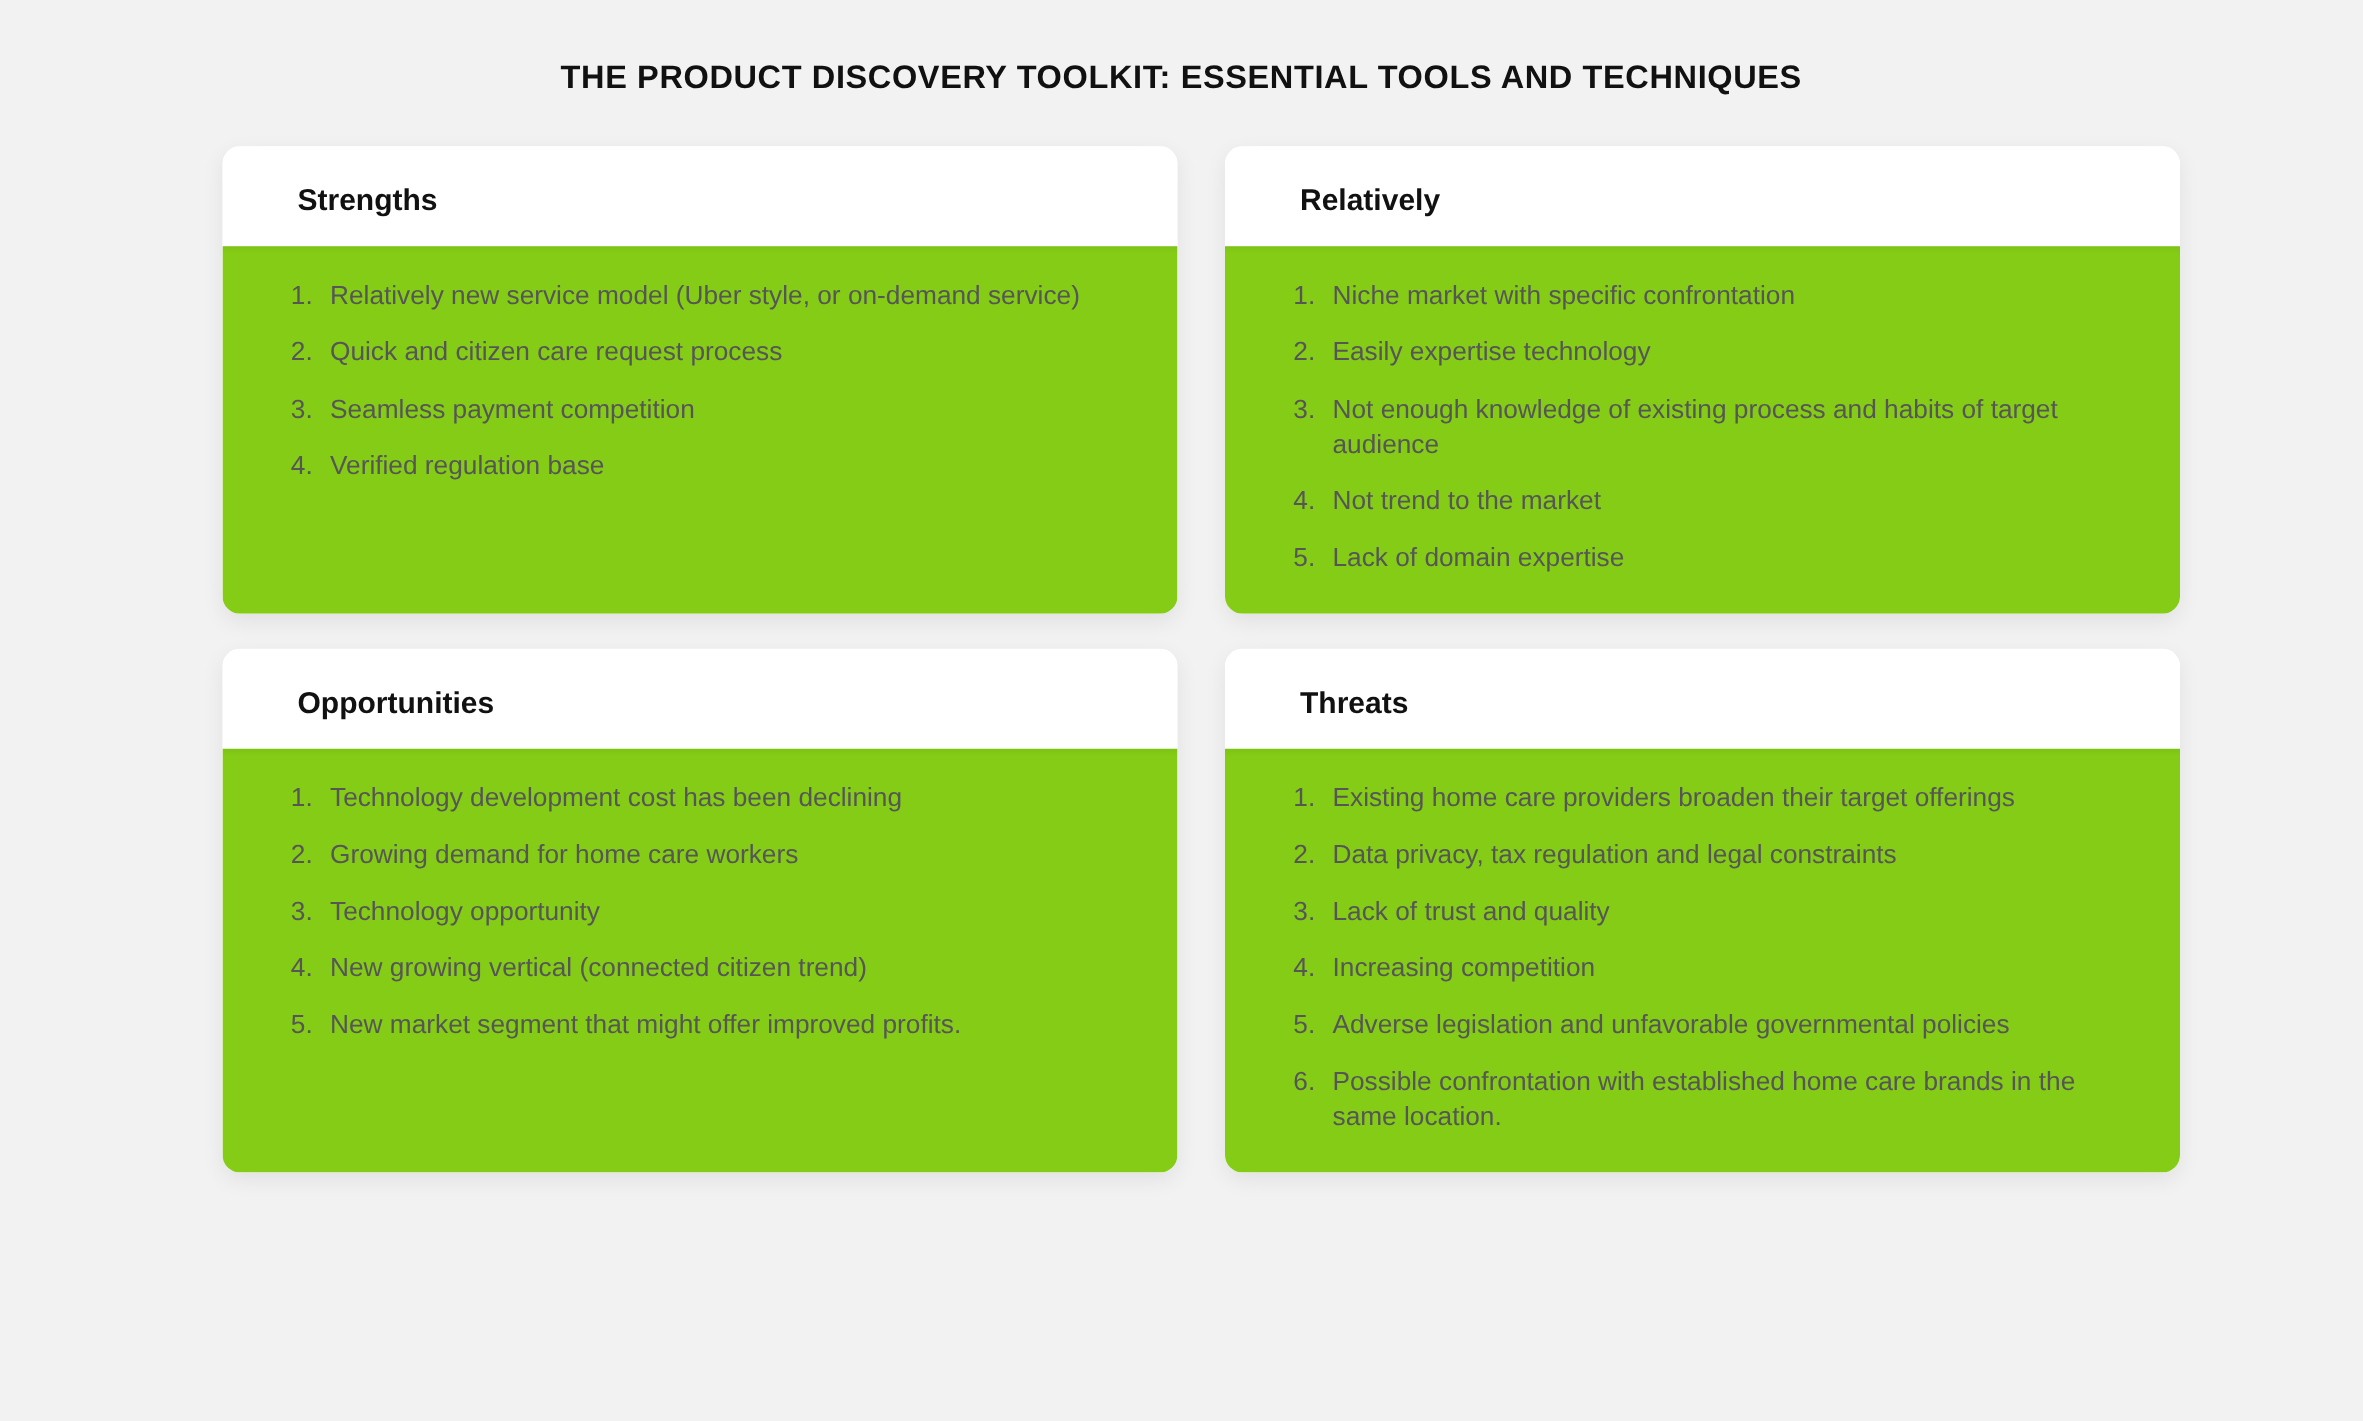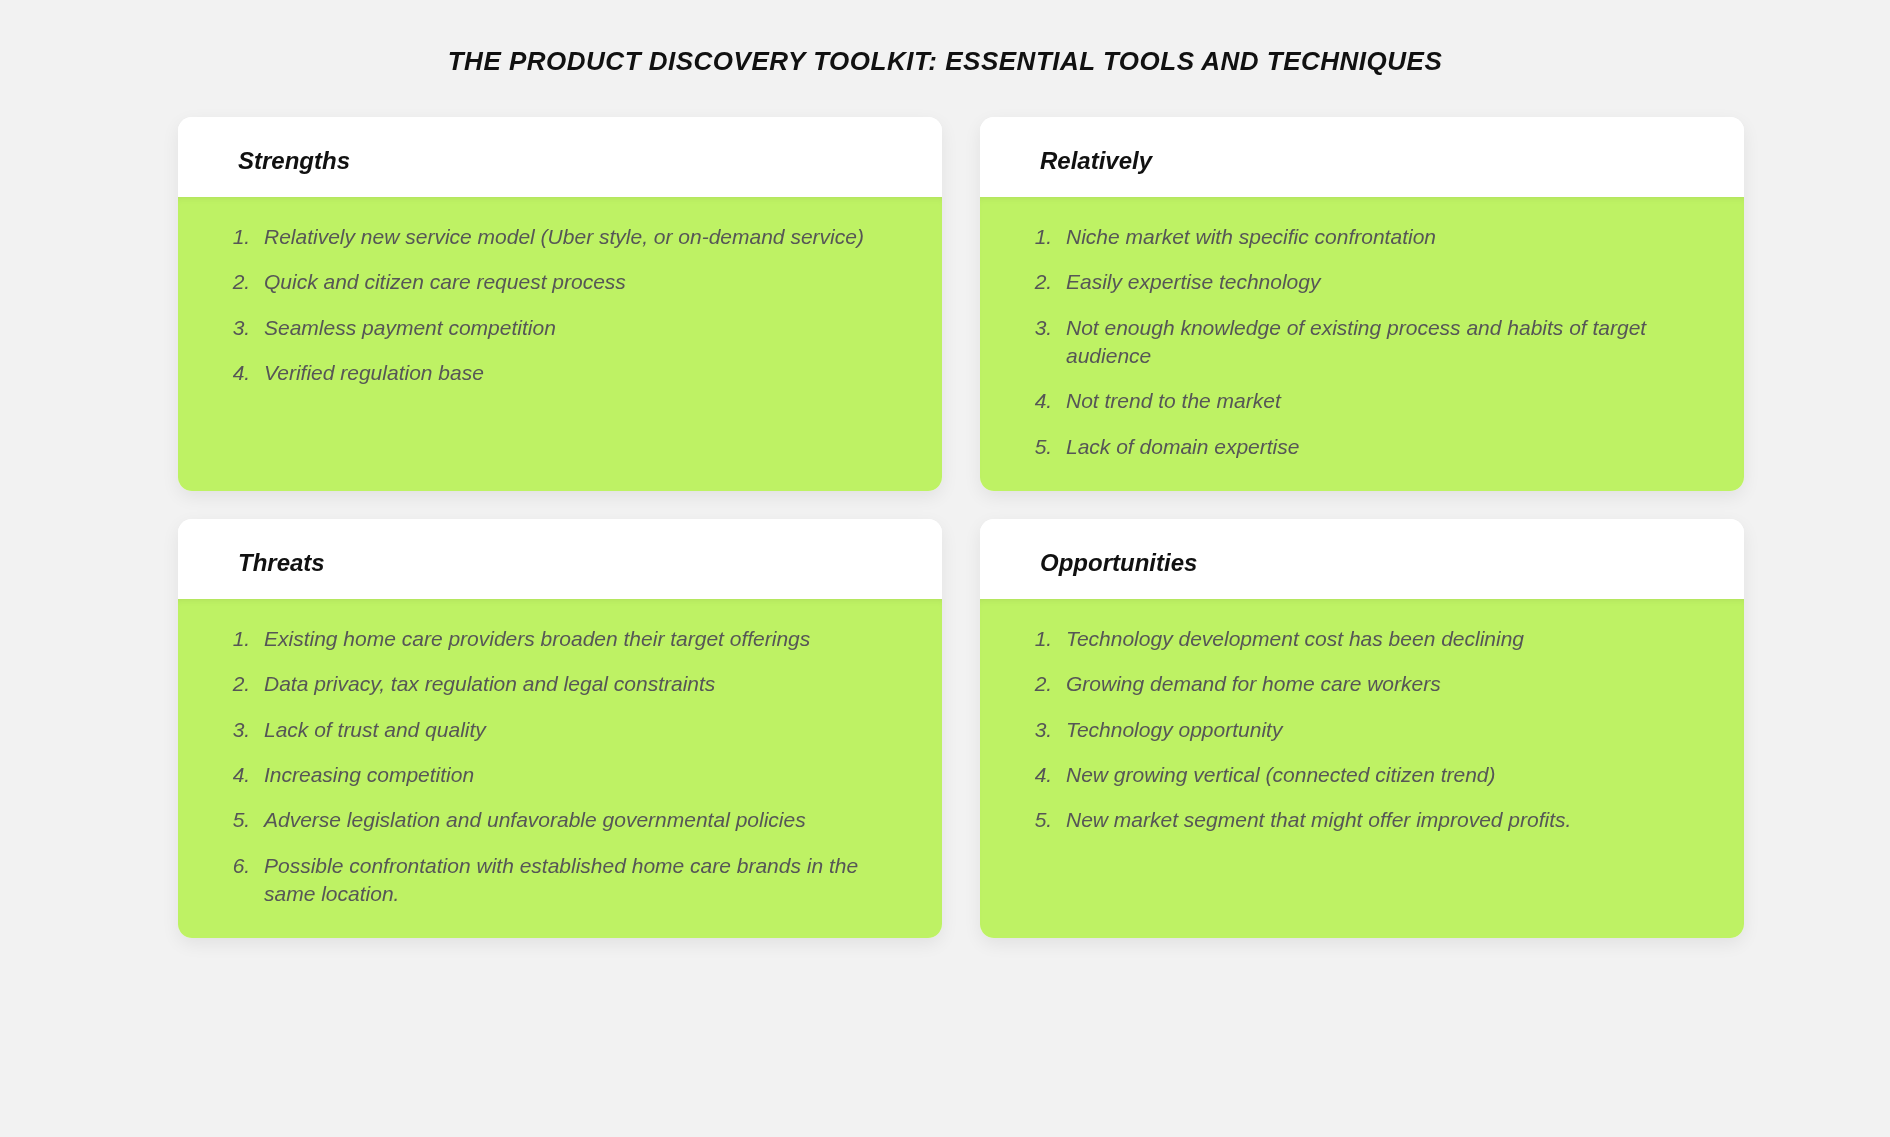--- a/index.html
+++ b/index.html
@@ -10,21 +10,20 @@
     height: 1137px;
     background: #f2f2f2;
     font-family: "Liberation Sans", sans-serif;
     overflow: hidden;
   }
   .page {
     width: 1890px;
     height: 896px;
     background: #f2f2f2;
     position: relative;
-    font-style: italic;
   }
   .main-title {
     text-align: center;
     font-size: 26px;
     font-weight: bold;
     letter-spacing: 0.5px;
     color: #111111;
     padding-top: 46px;
     text-transform: uppercase;
   }
@@ -48,21 +47,21 @@
   .card-top {
     background: #ffffff;
     padding: 30px 0 22px 60px;
   }
   .card-title {
     font-size: 24px;
     font-weight: bold;
     color: #111111;
   }
   .card-body {
-    background: #bef264;
+    background: #84cc16;
     flex: 1;
     padding: 26px 44px 30px 44px;
     box-shadow: inset 0 5px 8px -6px rgba(0,0,0,0.12);
   }
   ol.items {
     margin: 0;
     padding-left: 34px;
     list-style-position: outside;
   }
   ol.items li {
@@ -107,43 +106,43 @@
           <li>Easily expertise technology</li>
           <li>Not enough knowledge of existing process and habits of target audience</li>
           <li>Not trend to the market</li>
           <li>Lack of domain expertise</li>
         </ol>
       </div>
     </div>
 
     <div class="card row2">
       <div class="card-top">
+        <div class="card-title">Opportunities</div>
+      </div>
+      <div class="card-body">
+        <ol class="items">
+          <li>Technology development cost has been declining</li>
+          <li>Growing demand for home care workers</li>
+          <li>Technology opportunity</li>
+          <li>New growing vertical (connected citizen trend)</li>
+          <li>New market segment that might offer improved profits.</li>
+        </ol>
+      </div>
+    </div>
+
+    <div class="card row2">
+      <div class="card-top">
         <div class="card-title">Threats</div>
       </div>
       <div class="card-body">
         <ol class="items">
           <li>Existing home care providers broaden their target offerings</li>
           <li>Data privacy, tax regulation and legal constraints</li>
           <li>Lack of trust and quality</li>
           <li>Increasing competition</li>
           <li>Adverse legislation and unfavorable governmental policies</li>
           <li>Possible confrontation with established home  care brands in the same location.</li>
         </ol>
       </div>
     </div>
 
-    <div class="card row2">
-      <div class="card-top">
-        <div class="card-title">Opportunities</div>
-      </div>
-      <div class="card-body">
-        <ol class="items">
-          <li>Technology development cost has been declining</li>
-          <li>Growing demand for home care workers</li>
-          <li>Technology opportunity</li>
-          <li>New growing vertical (connected citizen trend)</li>
-          <li>New market segment that might offer improved profits.</li>
-        </ol>
-      </div>
-    </div>
-
   </div>
 </div>
 
 </body></html>

